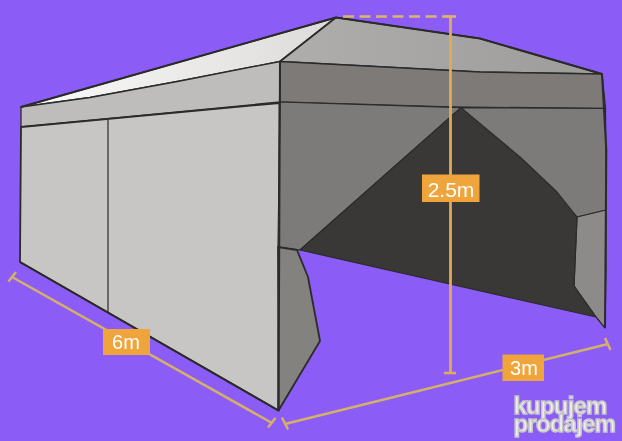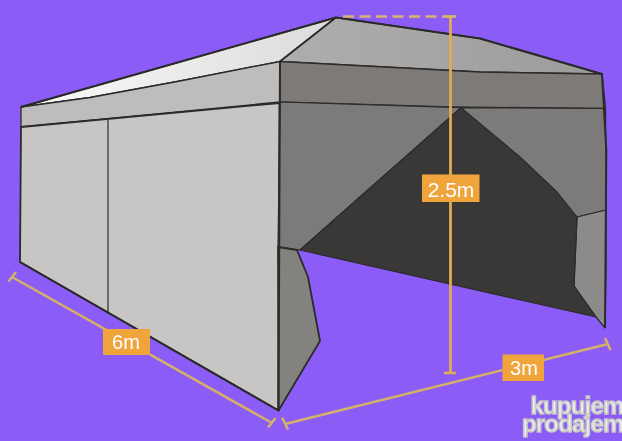--- a/index.html
+++ b/index.html
@@ -2,21 +2,21 @@
 <html><head>
 <meta charset="utf-8">
 <style>
   html,body{margin:0;padding:0;background:#ffffff;}
   .wrap{position:relative;width:622px;height:441px;background:#8b5cf6;overflow:hidden;
         font-family:"Liberation Sans", sans-serif;}
   svg{position:absolute;left:0;top:0;}
   .wm{position:absolute;left:513.5px;top:397px;width:110px;
       font-family:"Liberation Sans", sans-serif;font-weight:700;
       color:#ededed;-webkit-text-stroke:1.5px #c6c6c6;
-      font-size:24px;line-height:18px;letter-spacing:-0.8px;text-align:right;}
+      font-size:24px;line-height:18px;letter-spacing:-0.8px;}
 </style>
 </head>
 <body>
 <div class="wrap">
 <svg width="622" height="441" viewBox="0 0 622 441">
   <defs>
     <linearGradient id="gT1" x1="0" y1="0" x2="1" y2="0">
       <stop offset="0" stop-color="#fbfbf9"></stop>
       <stop offset="1" stop-color="#dcdbd9"></stop>
     </linearGradient>

